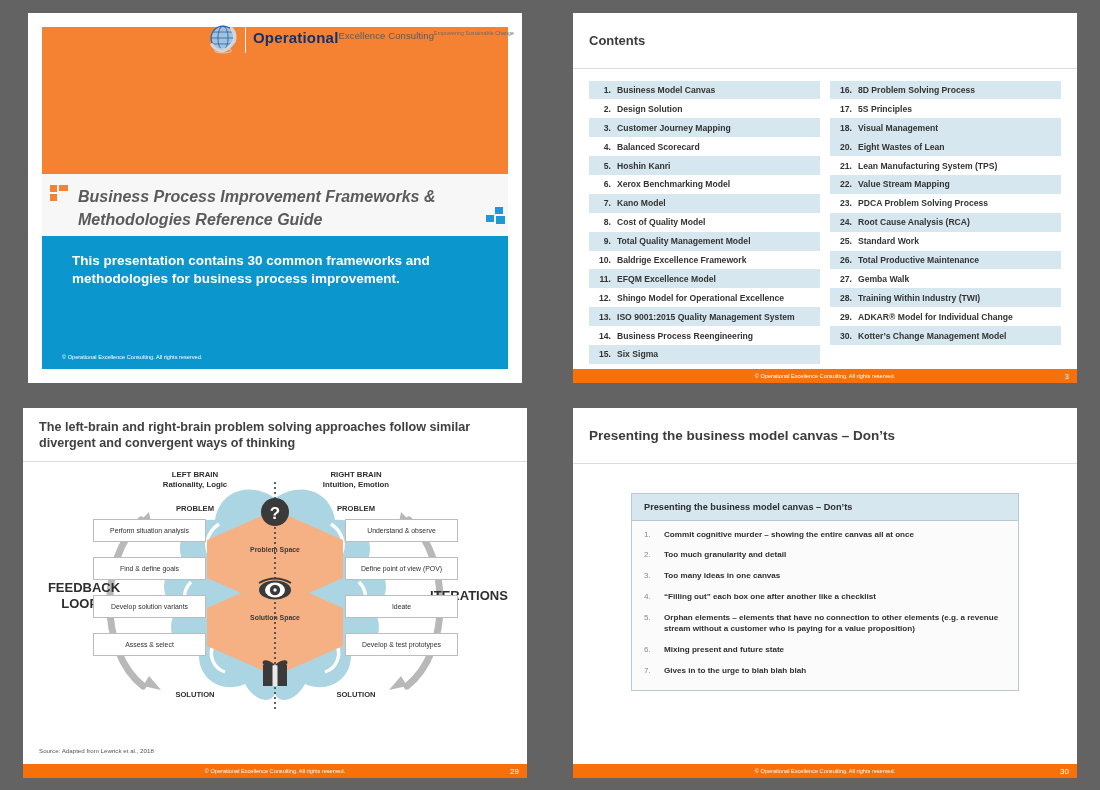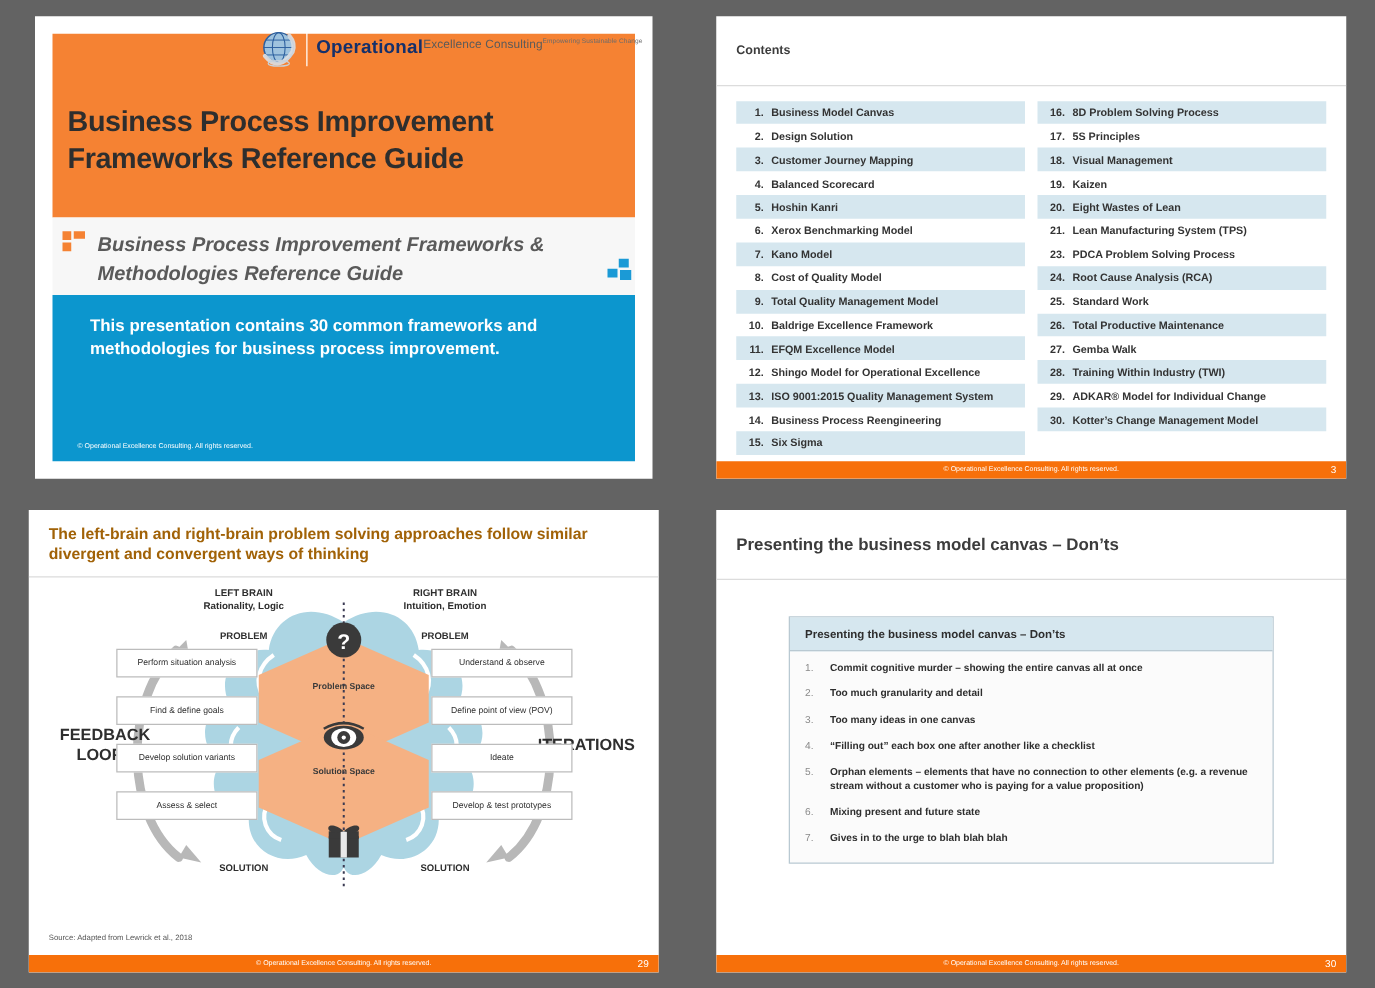--- a/index.html
+++ b/index.html
@@ -71,40 +71,40 @@
     position: absolute; left: 20px; bottom: 9px;
     font-size: 5.6px; color: #ffffff;
   }
 
   
   .s2 { width: 504px; height: 370px; }
   .s2-head {
     height: 56px; border-bottom: 1px solid #dcdcdc;
     display: flex; align-items: center; padding-left: 16px;
   }
-  .s2-head h2 { font-size: 10px; font-weight: bold; color: #3c3c3c; }
+  .s2-head h2 { font-size: 13px; font-weight: bold; color: #3c3c3c; }
   .toc {
     display: grid; grid-template-columns: 1fr 1fr;
     column-gap: 10px; padding: 12px 16px 0 16px;
   }
   .toc-col { display: flex; flex-direction: column; }
   .toc-row {
     display: flex; align-items: center; gap: 6px;
     height: 18.9px; padding-left: 6px;
     font-size: 8.6px; font-weight: bold; color: #333333;
   }
   .toc-row.alt { background: #D6E7EF; }
   .toc-num { width: 16px; text-align: right; flex: none; }
 
   
   .s3 { width: 504px; height: 370px; }
   .s3-head {
     padding: 11px 16px 9px 16px; border-bottom: 1px solid #dcdcdc;
   }
-  .s3-head h2 { font-size: 12.6px; font-weight: bold; color: #a16207; line-height: 1.33; }
+  .s3-head h2 { font-size: 12.6px; font-weight: bold; color: #404040; line-height: 1.33; }
   .brain-wrap { position: relative; width: 504px; height: 262px; }
   .brain-svg { position: absolute; left: 0; top: 0; }
   .bnode {
     position: absolute; background: #ffffff; border: 1px solid #bcbcbc;
     font-size: 6.9px; color: #2e2e2e;
     display: flex; align-items: center; justify-content: center;
     text-align: center; line-height: 1.15; padding: 0 2px;
     width: 113px; height: 23px;
   }
   .blabel {
@@ -181,21 +181,20 @@
         <ellipse cx="20" cy="35" rx="10" ry="2.6" fill="none" stroke="#C9D2DA" stroke-width="1.1"></ellipse>
       </svg>
       <div class="logo-bar"></div>
       <div class="logo-txt">
         <span class="logo-l1">Operational</span>
         <span class="logo-l2">Excellence Consulting</span>
         <span class="logo-l3">Empowering Sustainable Change</span>
       </div>
     </div>
 
-    <div class="s1-title">Business Process Improvement Frameworks Reference Guide</div>
 
     <div class="s1-sub-band"></div>
     <div class="s1-sq-orange">
       <i style="left:0;top:0;width:7px;height:7px;"></i>
       <i style="left:9px;top:0;width:9px;height:6px;"></i>
       <i style="left:0;top:9px;width:7px;height:7px;"></i>
     </div>
     <div class="s1-sub">Business Process Improvement Frameworks &amp; Methodologies Reference Guide</div>
     <div class="s1-sq-blue">
       <i style="left:9px;top:0;width:8px;height:7px;"></i>
@@ -287,31 +286,31 @@
               <span>8D Problem Solving Process</span>
             </div>
             <div class="toc-row">
               <span class="toc-num">17.</span>
               <span>5S Principles</span>
             </div>
             <div class="toc-row alt">
               <span class="toc-num">18.</span>
               <span>Visual Management</span>
             </div>
-            <div class="toc-row">
-              <span class="toc-num">19.</span>
-              <span>Kaizen</span>
-            </div>
             <div class="toc-row alt">
               <span class="toc-num">20.</span>
               <span>Eight Wastes of Lean</span>
             </div>
             <div class="toc-row">
               <span class="toc-num">21.</span>
               <span>Lean Manufacturing System (TPS)</span>
+            </div>
+            <div class="toc-row alt">
+              <span class="toc-num">22.</span>
+              <span>Value Stream Mapping</span>
             </div>
             <div class="toc-row">
               <span class="toc-num">23.</span>
               <span>PDCA Problem Solving Process</span>
             </div>
             <div class="toc-row alt">
               <span class="toc-num">24.</span>
               <span>Root Cause Analysis (RCA)</span>
             </div>
             <div class="toc-row">

